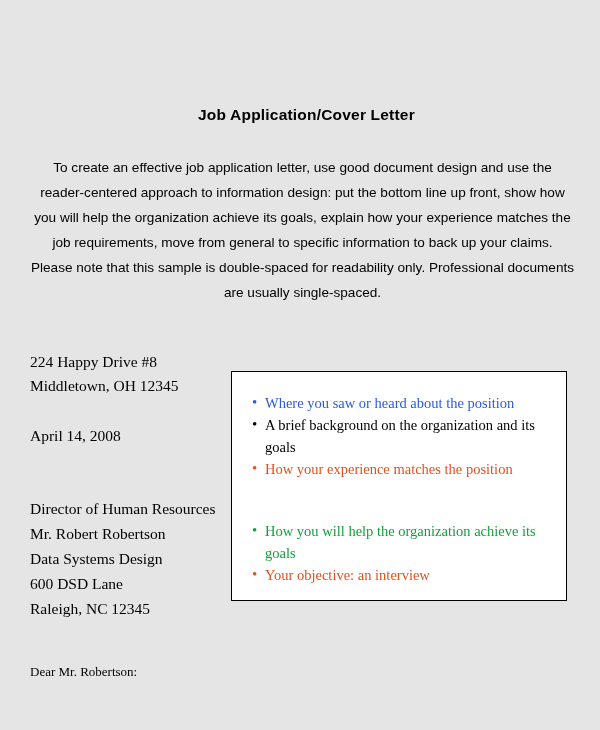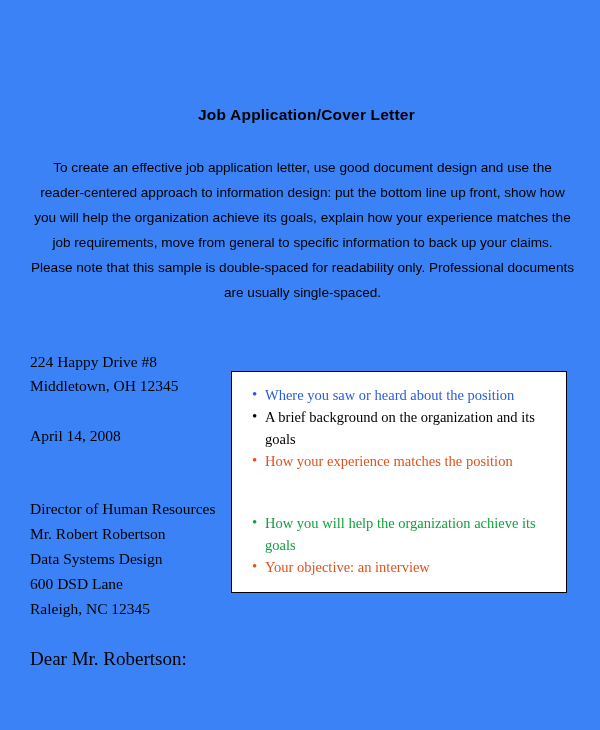--- a/index.html
+++ b/index.html
@@ -11,21 +11,21 @@
     height: 730px;
     background: #ffffff;
     font-family: "Liberation Serif", serif;
     color: #000000;
     overflow: hidden;
   }
   .page {
     position: relative;
     width: 600px;
     height: 730px;
-    background: #3b82f6;
+    background: #e5e5e5;
     box-sizing: border-box;
     padding: 0;
   }
   .doc-title {
     position: absolute;
     left: 198px;
     top: 106px;
     font-family: "Liberation Sans", sans-serif;
     font-weight: bold;
     font-size: 15.5px;
@@ -60,22 +60,22 @@
   .recipient-block {
     position: absolute;
     left: 30px;
     top: 496px;
     font-size: 15.5px;
     line-height: 25px;
   }
   .salutation {
     position: absolute;
     left: 30px;
-    top: 648px;
-    font-size: 19px;
+    top: 664px;
+    font-size: 13px;
     text-align: center;
   }
   .callout {
     position: absolute;
     left: 231px;
     top: 371px;
     width: 336px;
     border: 1.5px solid #000;
     box-sizing: border-box;
     padding: 12px 10px 14px 10px;
@@ -135,21 +135,21 @@
     <div>Mr. Robert Robertson</div>
     <div>Data Systems Design</div>
     <div>600 DSD Lane</div>
     <div>Raleigh, NC 12345</div>
   </div>
 
   <div class="salutation">Dear Mr. Robertson:</div>
 
   <div class="callout">
     <ul class="callout-list">
-      <li style="color: rgb(42, 91, 215);">Where you saw or heard about the position</li>
+      <li style="color: rgb(42, 91, 215); margin-top: 8px;">Where you saw or heard about the position</li>
       <li style="color: rgb(0, 0, 0);">A brief background on the organization and its goals</li>
       <li style="color: rgb(226, 81, 27);">How your experience matches the position</li>
       <li style="color: rgb(19, 160, 60); margin-top: 40px;">How you will help the organization achieve its goals</li>
       <li style="color: rgb(226, 81, 27);">Your objective: an interview</li>
     </ul>
   </div>
 
 </div>
 
 </body></html>

